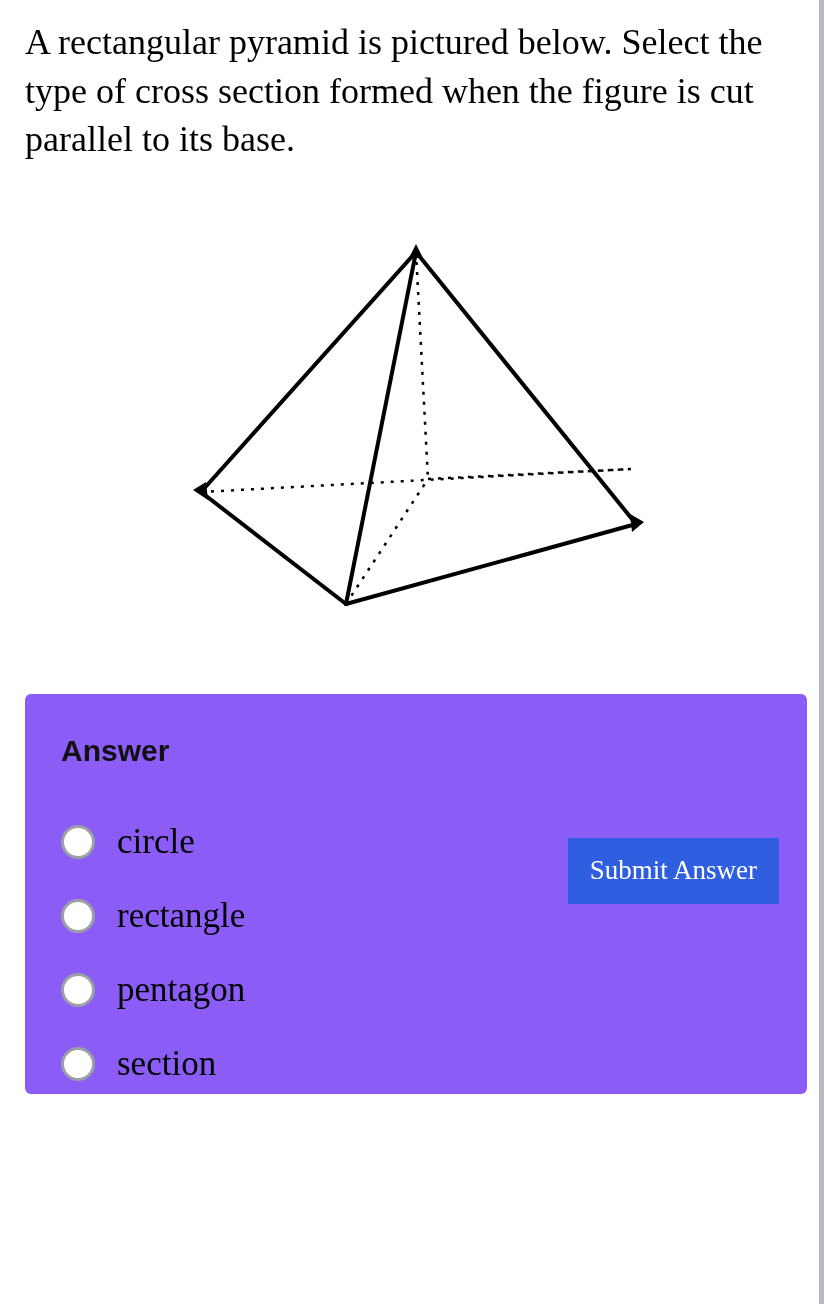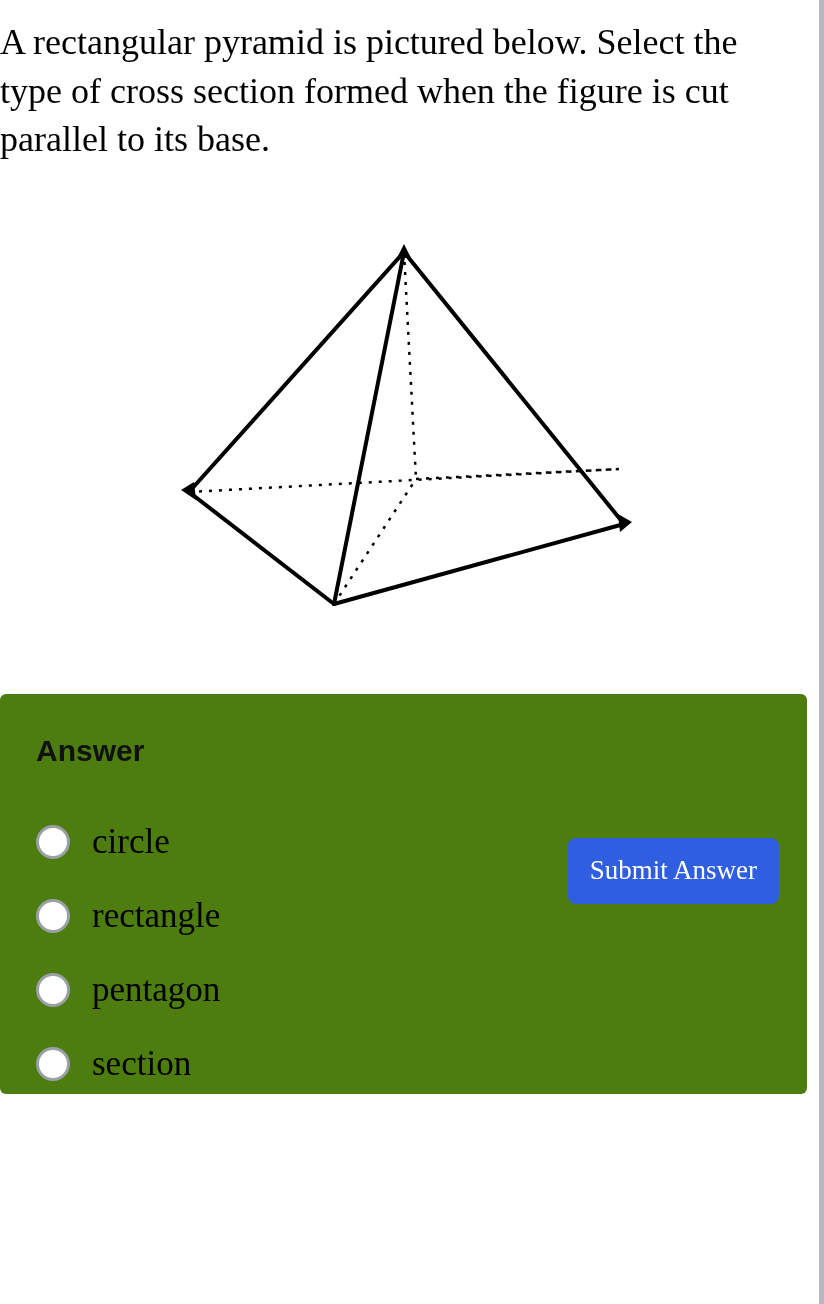--- a/index.html
+++ b/index.html
@@ -5,41 +5,41 @@
   * { box-sizing: border-box; margin: 0; padding: 0; }
   body {
     font-family: Georgia, 'Times New Roman', serif;
     background: #fff;
     width: 824px;
     height: 1304px;
     position: relative;
     overflow: hidden;
   }
   .container {
-    padding: 18px 12px 0 0;
+    padding: 18px 12px 0 25px;
     border-right: 5px solid #b8b8c0;
     height: 100%;
   }
   .question-text {
     font-size: 36px;
     line-height: 1.35;
     color: #000;
     margin-bottom: 40px;
   }
   .figure-area {
     display: flex;
     justify-content: center;
     align-items: center;
     padding: 30px 0 60px 0;
   }
   .figure-area svg {
     display: block;
   }
   .answer-panel {
-    background: #4d7c0f;
+    background: #8b5cf6;
     border-radius: 6px;
     padding: 40px 36px 10px 36px;
     position: relative;
   }
   .answer-heading {
     font-family: -apple-system, BlinkMacSystemFont, 'Segoe UI', Arial, sans-serif;
     font-weight: 700;
     font-size: 30px;
     color: #111;
     margin-bottom: 54px;
@@ -71,21 +71,21 @@
     position: absolute;
     right: 28px;
     top: 144px;
     background: #2f5fe0;
     color: #fff;
     font-family: Georgia, 'Times New Roman', serif;
     font-size: 27px;
     line-height: 1.4;
     padding: 14px 22px;
     border: none;
-    border-radius: 8px;
+    border-radius: 0;
     text-align: center;
     cursor: pointer;
     min-width: 168px;
   }
 </style>
 </head>
 <body>
 
 <div class="container">
 

